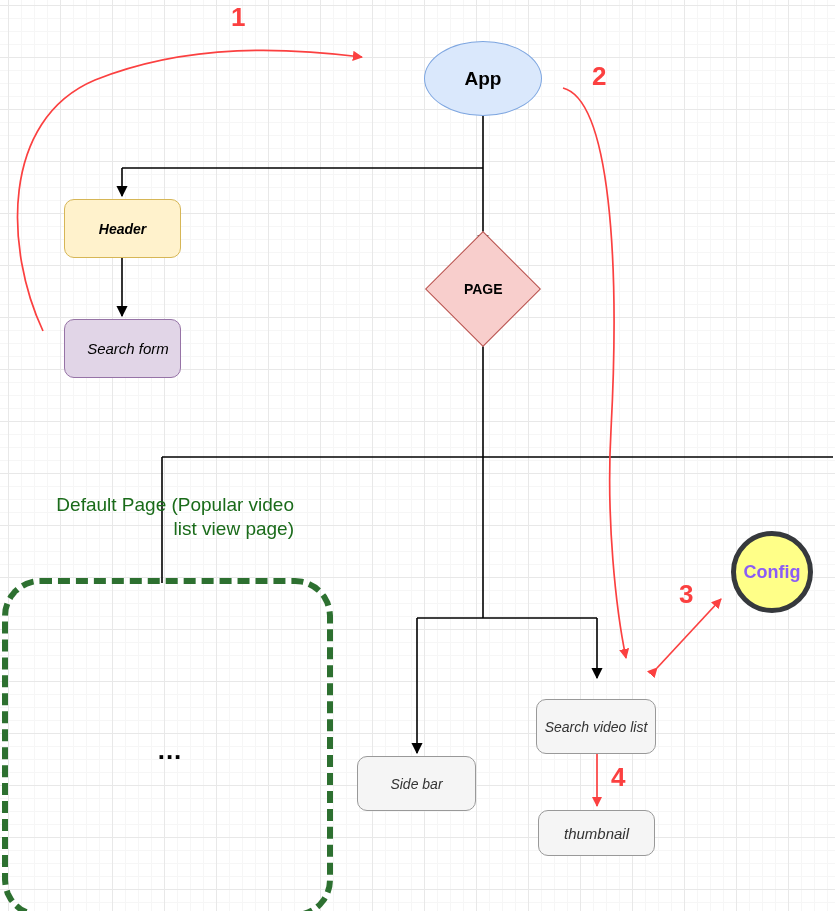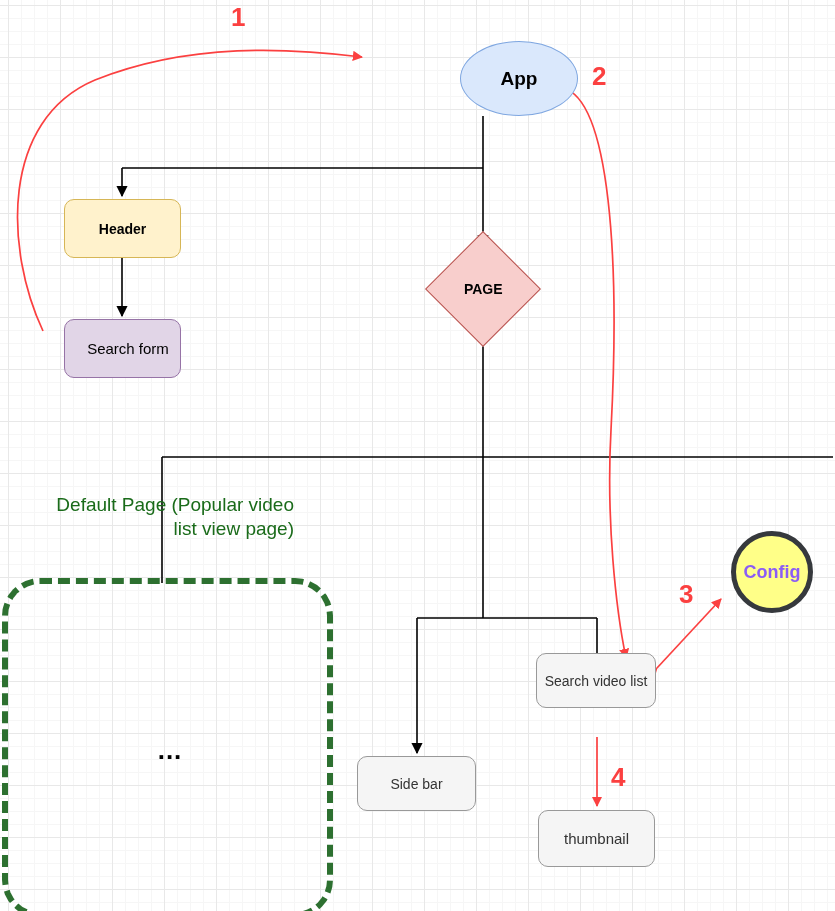--- a/index.html
+++ b/index.html
@@ -32,32 +32,32 @@
     position: absolute;
     box-sizing: border-box;
     display: flex;
     align-items: center;
     justify-content: center;
     text-align: center;
   }
   .rbox {
     border-radius: 10px;
     border: 1px solid #999999;
+    font-style: italic;
   }
   .lbl-bold { font-weight: bold; }
   #app-node {
     left: 424px; top: 41px;
     width: 118px; height: 75px;
     border-radius: 50%;
     background: #dae8fc;
     border: 1px solid #7ea6e0;
     font-size: 19px;
     font-weight: bold;
     color: #000000;
-    margin-left: 36px;
   }
   #header-node {
     left: 64px; top: 199px;
     width: 117px; height: 59px;
     background: #fff2cc;
     border: 1px solid #d6b656;
     font-size: 14px;
     color: #000000;
   }
   #searchform-node {
@@ -87,29 +87,29 @@
     left: 731px; top: 531px;
     width: 82px; height: 82px;
     border-radius: 50%;
     background: #ffff88;
     border: 5px solid #36393d;
     font-size: 18px;
     font-weight: bold;
     color: #8b5cf6;
   }
   #svl-node {
-    left: 536px; top: 653px;
+    left: 536px; top: 699px;
     width: 120px; height: 55px;
     background: #f5f5f5;
     font-size: 14px;
     color: #333333;
   }
   #thumb-node {
     left: 538px; top: 810px;
-    width: 117px; height: 57px;
+    width: 117px; height: 46px;
     background: #f5f5f5;
     font-size: 15px;
     color: #333333;
   }
   #sidebar-node {
     left: 357px; top: 756px;
     width: 119px; height: 55px;
     background: #f5f5f5;
     font-size: 14px;
     color: #333333;

